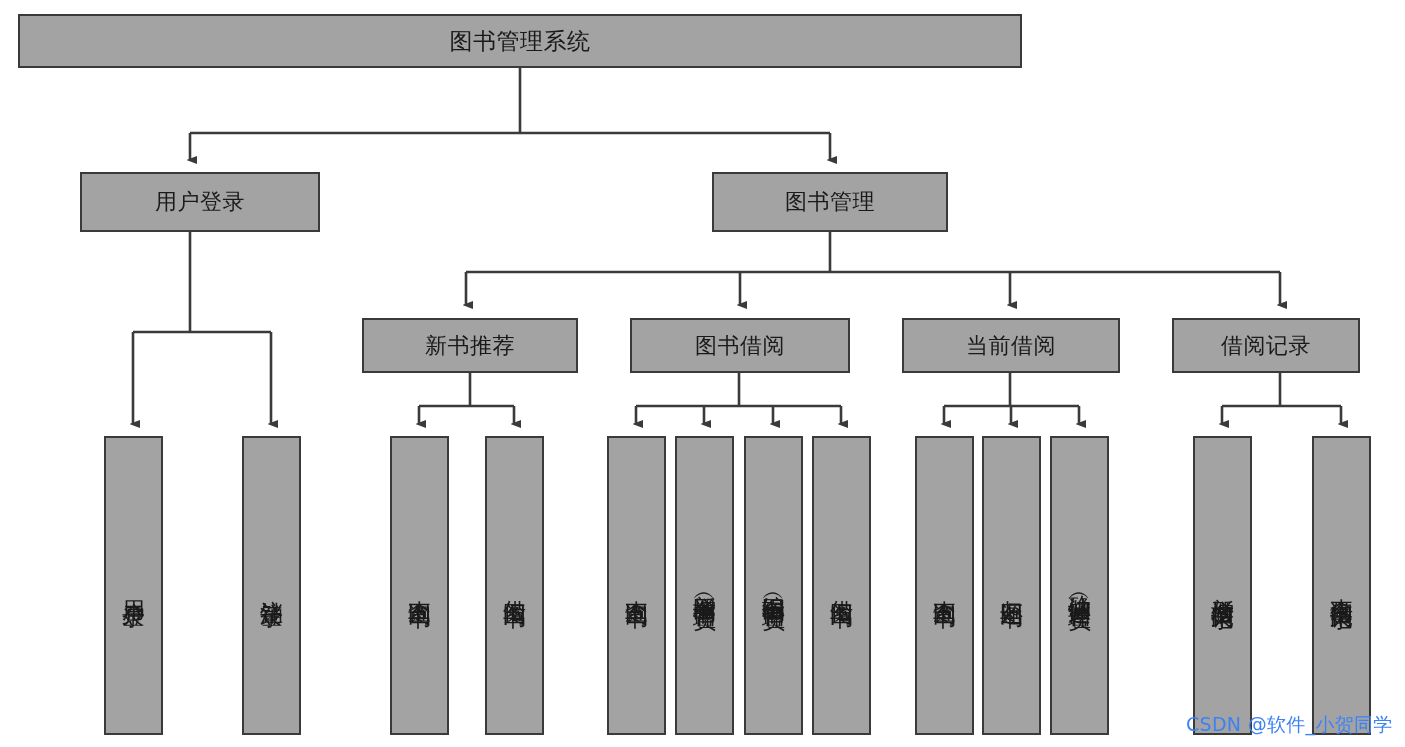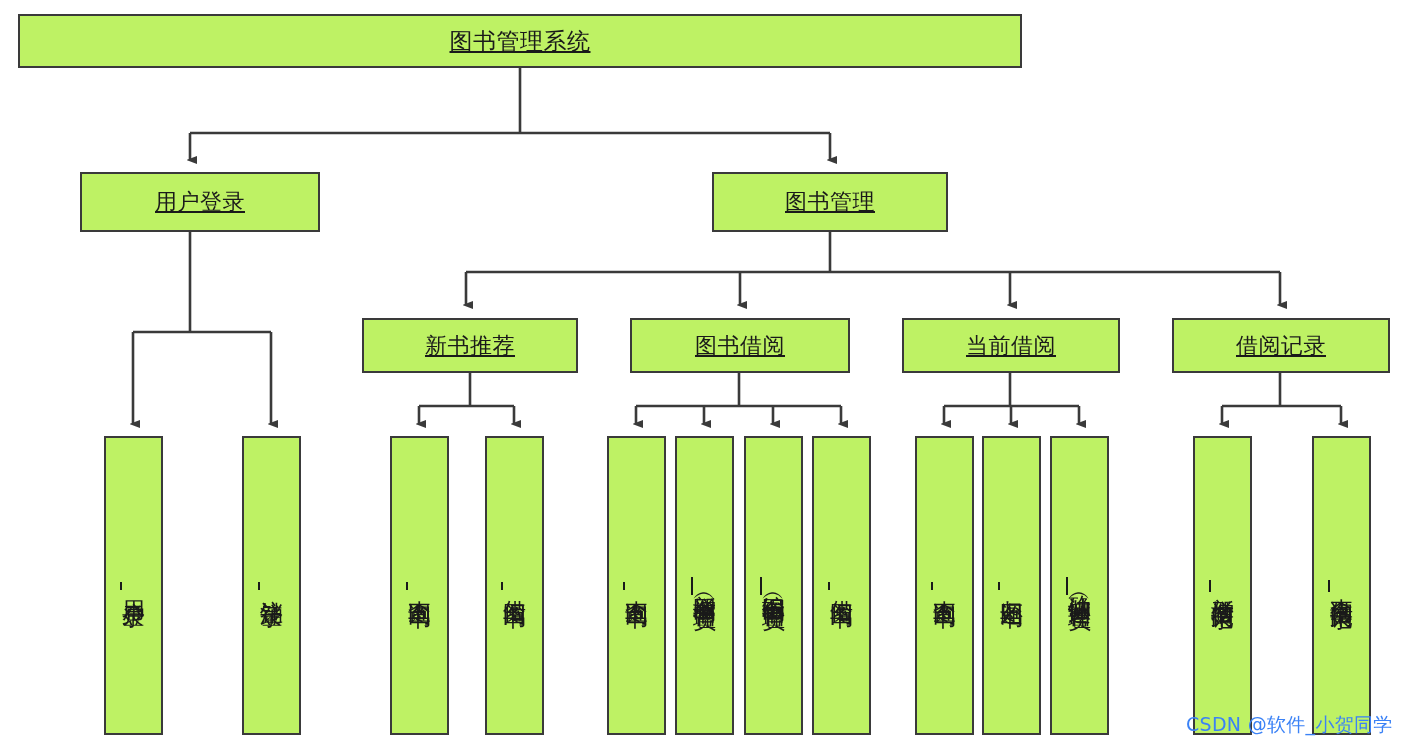--- a/index.html
+++ b/index.html
@@ -20,26 +20,25 @@
     left: 0;
     top: 0;
     width: 1405px;
     height: 747px;
     pointer-events: none;
   }
   .node {
     position: absolute;
     box-sizing: border-box;
     border: 2.5px solid #3a3a3a;
-    background: #bef264;
+    background: #a3a3a3;
     display: flex;
     align-items: center;
     justify-content: center;
     color: #1a1a1a;
-    text-decoration: underline;
   }
   .node-label {
     display: block;
     text-align: center;
     line-height: 1.06;
     letter-spacing: 0.5px;
     white-space: nowrap;
   }
   
   .h-node .node-label {
@@ -140,21 +139,21 @@
 
   <div class="node h-node" style="left:712px; top:172px; width:236px; height:60px;">
     <span class="node-label">图书管理</span>
   </div>
   <div class="node h-node" style="left:902px; top:318px; width:218px; height:55px;">
     <span class="node-label">当前借阅</span>
   </div>
   <div class="node h-node" style="left:630px; top:318px; width:220px; height:55px;">
     <span class="node-label">图书借阅</span>
   </div>
-  <div class="node h-node" style="left:1172px; top:318px; width:218px; height:55px;">
+  <div class="node h-node" style="left:1172px; top:318px; width:188px; height:55px;">
     <span class="node-label">借阅记录</span>
   </div>
 
   <div class="node v-node" style="left:104px; top:436px; width:59px; height:299px;">
     <span class="node-label">用户登录</span>
   </div>
   <div class="node v-node" style="left:242px; top:436px; width:59px; height:299px;">
     <span class="node-label">注销登录</span>
   </div>
 

